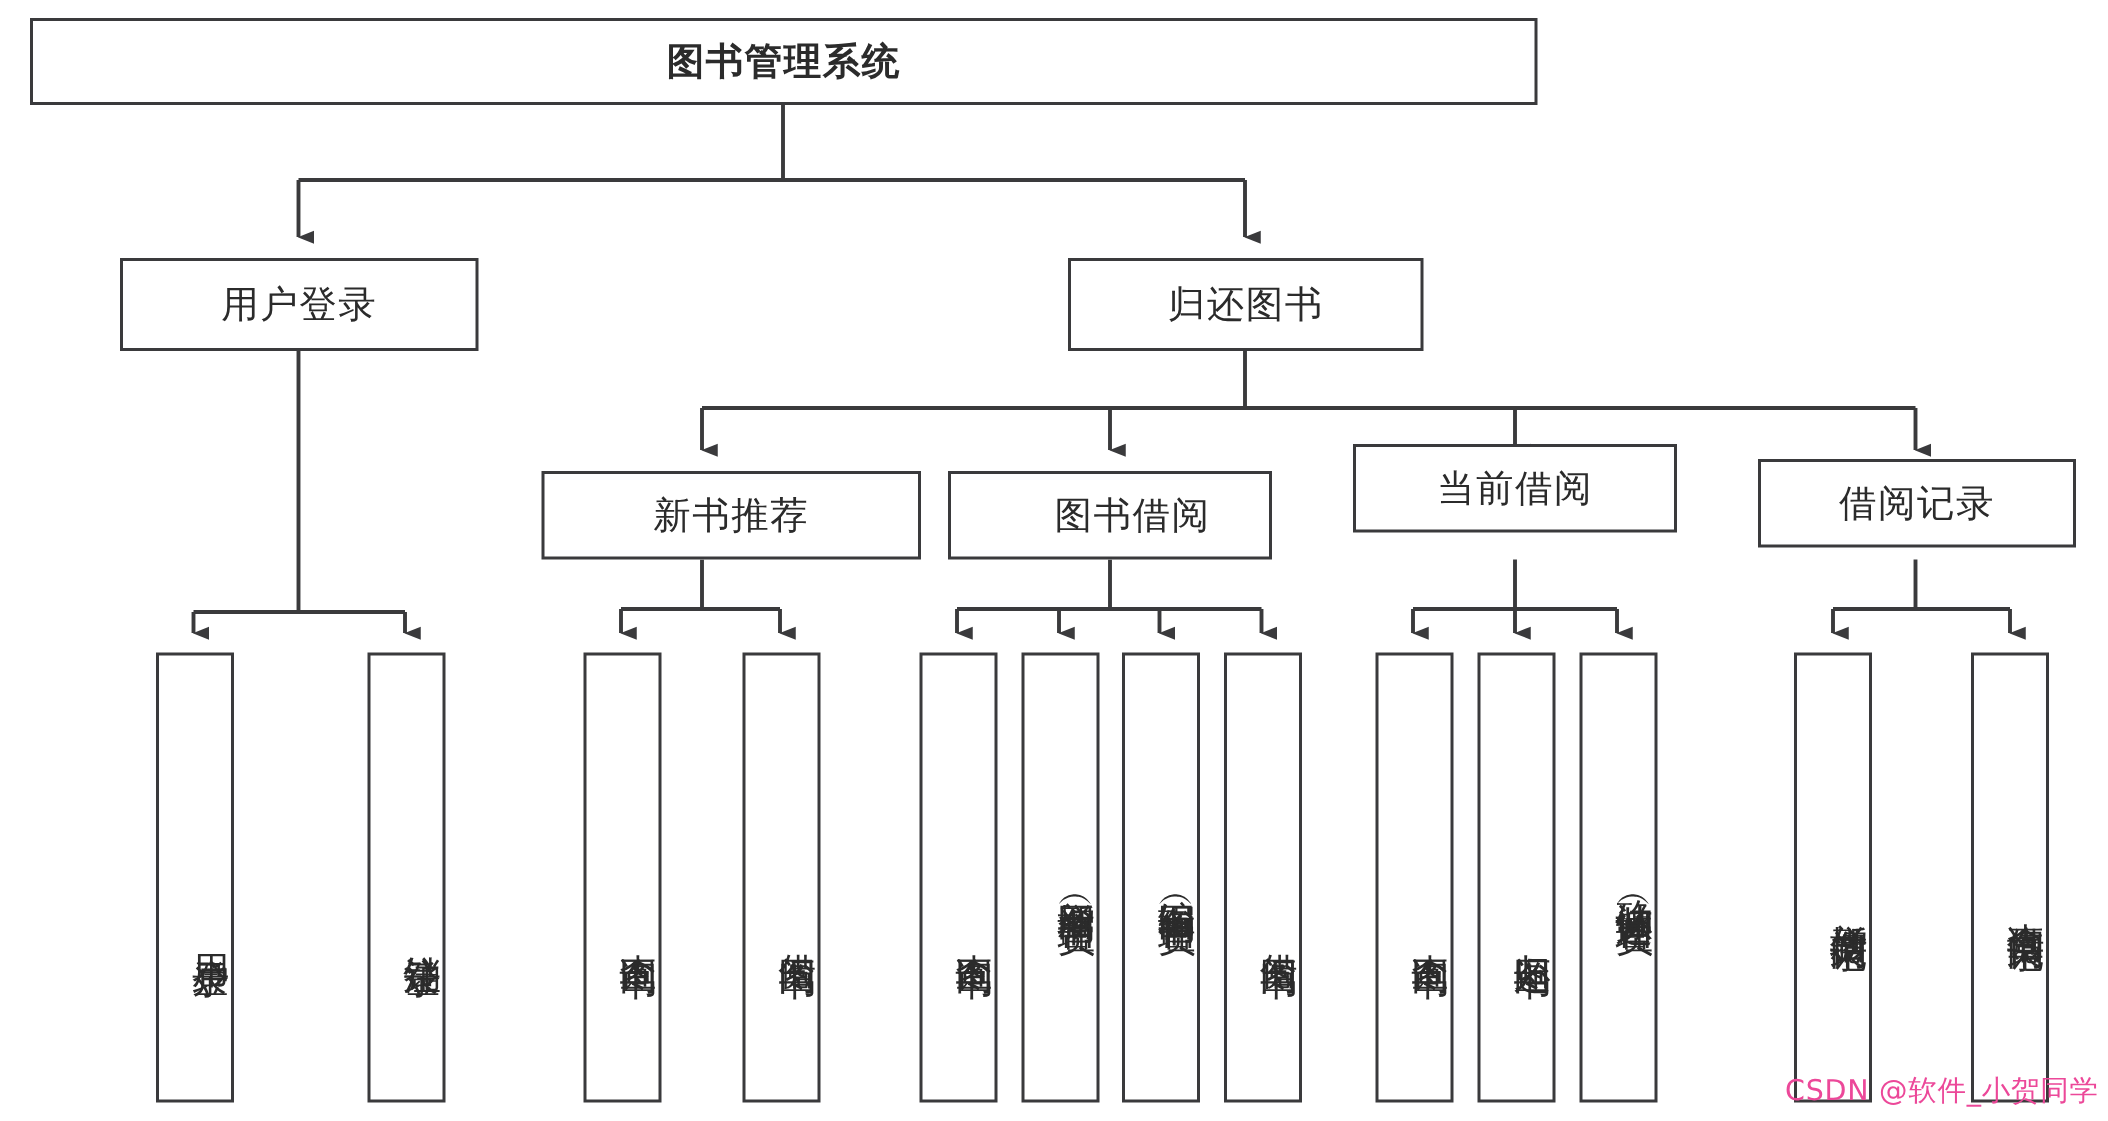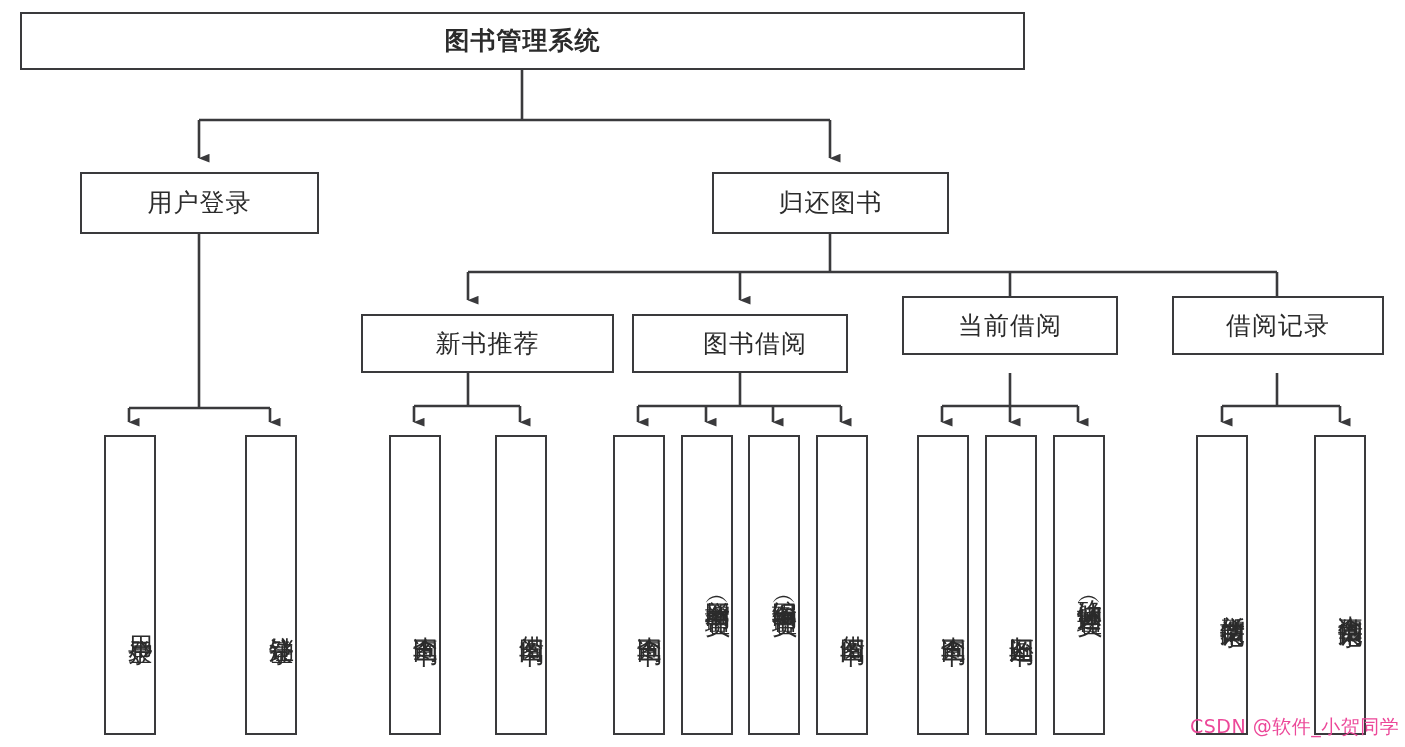--- a/index.html
+++ b/index.html
@@ -136,21 +136,21 @@
 
   <div class="node horiz" style="left:361px; top:314px; width:253px; height:59px;">
     <span class="lbl">新书推荐</span>
   </div>
   <div class="node horiz" style="left:632px; top:314px; width:216px; height:59px;padding-left:30px;">
     <span class="lbl">图书借阅</span>
   </div>
   <div class="node horiz" style="left:902px; top:296px; width:216px; height:59px;">
     <span class="lbl">当前借阅</span>
   </div>
-  <div class="node horiz" style="left:1172px; top:296px; width:212px; height:59px;">
+  <div class="node horiz" style="left:1172px; top:306px; width:212px; height:59px;">
     <span class="lbl">借阅记录</span>
   </div>
 
   <div class="node vert" style="left:104px; top:435px; width:52px; height:300px; padding-top:70px;">
     <span class="lbl">用户登录</span>
   </div>
   <div class="node vert" style="left:245px; top:435px; width:52px; height:300px; padding-top:70px;">
     <span class="lbl">注销登录</span>
   </div>
 

